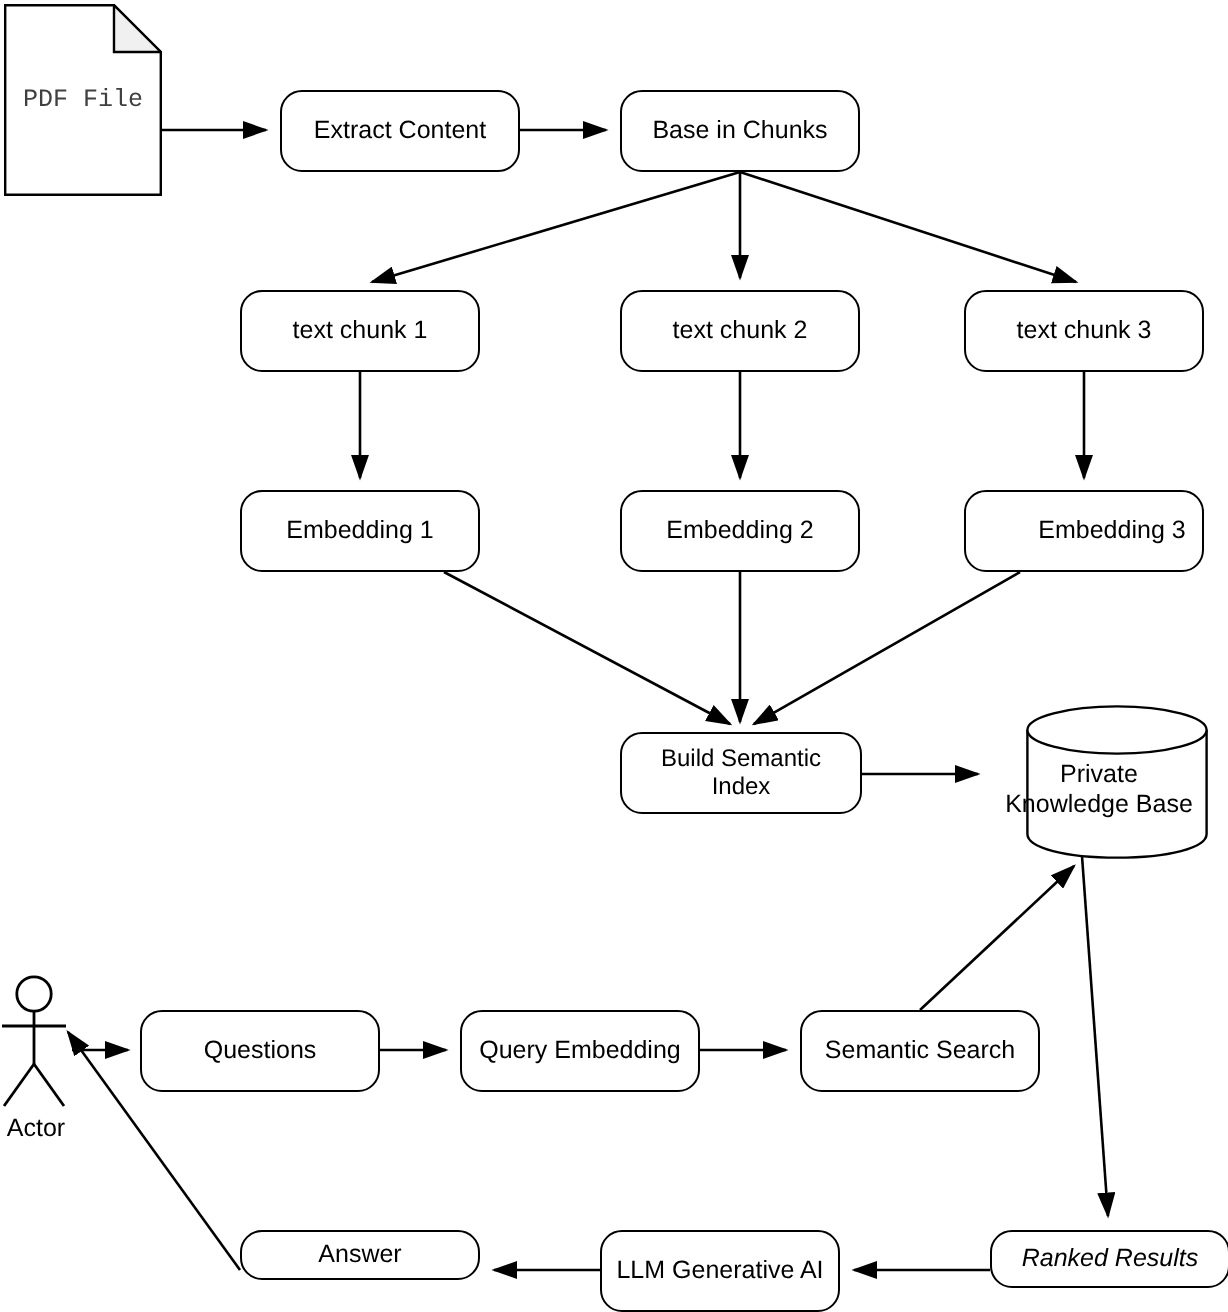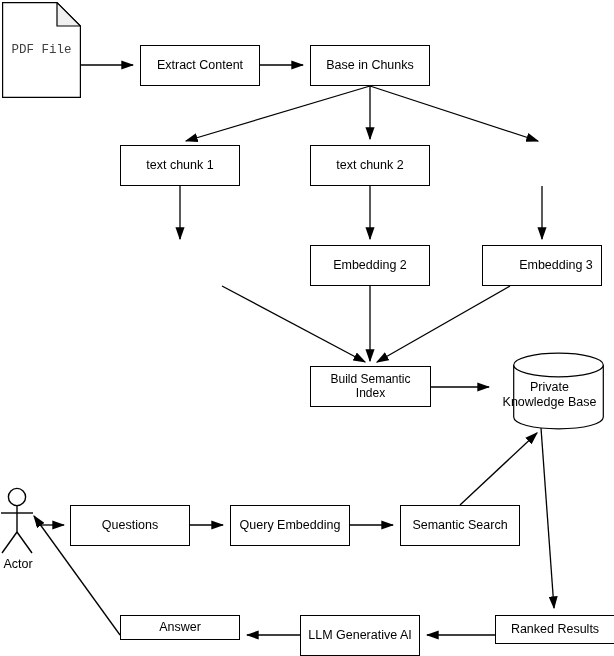--- a/index.html
+++ b/index.html
@@ -35,21 +35,21 @@
     align-items: center;
     justify-content: center;
     text-align: center;
     font-family: "Liberation Sans", sans-serif;
     font-size: 12.5px;
     color: #000000;
     line-height: 1.15;
     z-index: 2;
   }
   .node.rounded {
-    border-radius: 0;
+    border-radius: 11px;
   }
   .node-label {
     display: block;
     padding: 0 4px;
     white-space: pre-line;
   }
   
   .doc-node {
     position: absolute;
     z-index: 2;
@@ -158,21 +158,27 @@
   </div>
 
   <div class="node rounded" style="left:120px; top:145px; width:120px; height:41px;">
     <span class="node-label">text chunk 1</span>
   </div>
 
   <div class="node rounded" style="left:310px; top:145px; width:120px; height:41px;">
     <span class="node-label">text chunk 2</span>
   </div>
 
-
+  <div class="node rounded" style="left:482px; top:145px; width:120px; height:41px;">
+    <span class="node-label">text chunk 3</span>
+  </div>
+
+  <div class="node rounded" style="left:120px; top:245px; width:120px; height:41px;">
+    <span class="node-label">Embedding 1</span>
+  </div>
 
   <div class="node rounded" style="left:310px; top:245px; width:120px; height:41px;">
     <span class="node-label">Embedding 2</span>
   </div>
 
   <div class="node rounded" style="left:482px; top:245px; width:120px; height:41px;padding-left:28px;">
     <span class="node-label">Embedding 3</span>
   </div>
 
   <div class="node rounded" style="left:310px; top:366px; width:121px; height:41px; font-size:12px;">
@@ -204,21 +210,21 @@
   </div>
 
   <div class="node rounded" style="left:230px; top:505px; width:120px; height:41px;">
     <span class="node-label">Query Embedding</span>
   </div>
 
   <div class="node rounded" style="left:400px; top:505px; width:120px; height:41px;">
     <span class="node-label">Semantic Search</span>
   </div>
 
-  <div class="node rounded" style="left:495px; top:615px; width:120px; height:29px;">
+  <div class="node rounded" style="left:495px; top:615px; width:120px; height:29px;font-style:italic;">
     <span class="node-label">Ranked Results</span>
   </div>
 
   <div class="node rounded" style="left:300px; top:615px; width:120px; height:41px;">
     <span class="node-label">LLM Generative AI</span>
   </div>
 
   <div class="node rounded" style="left:120px; top:615px; width:120px; height:25px;">
     <span class="node-label">Answer</span>
   </div>

